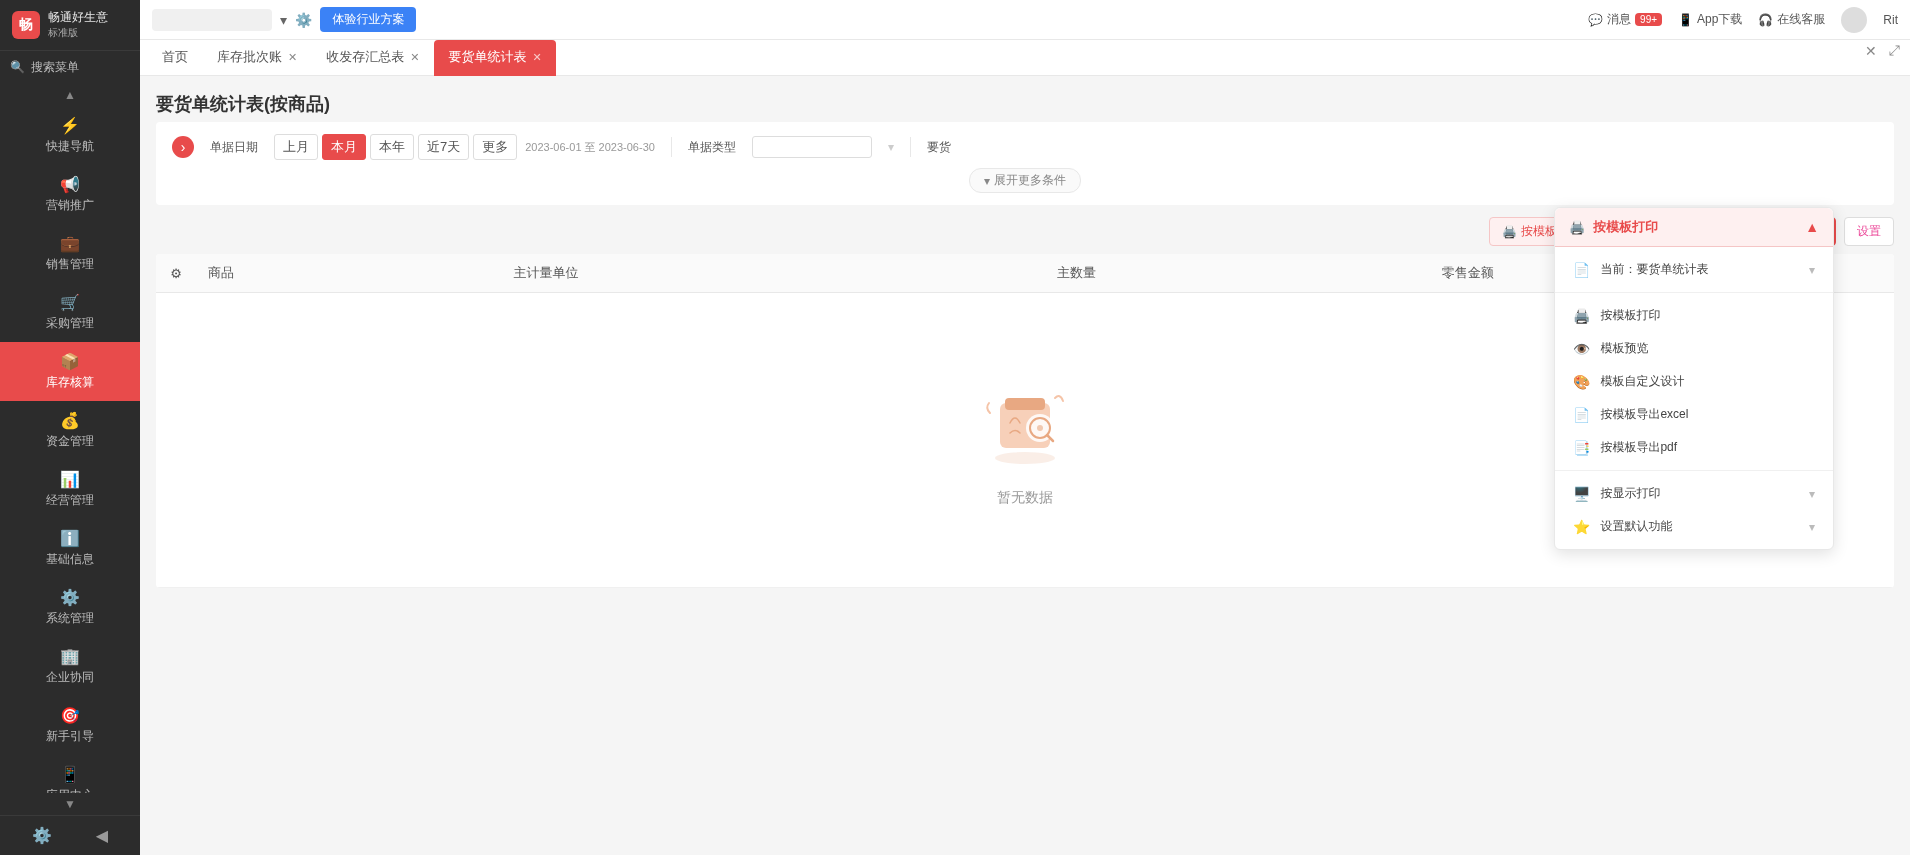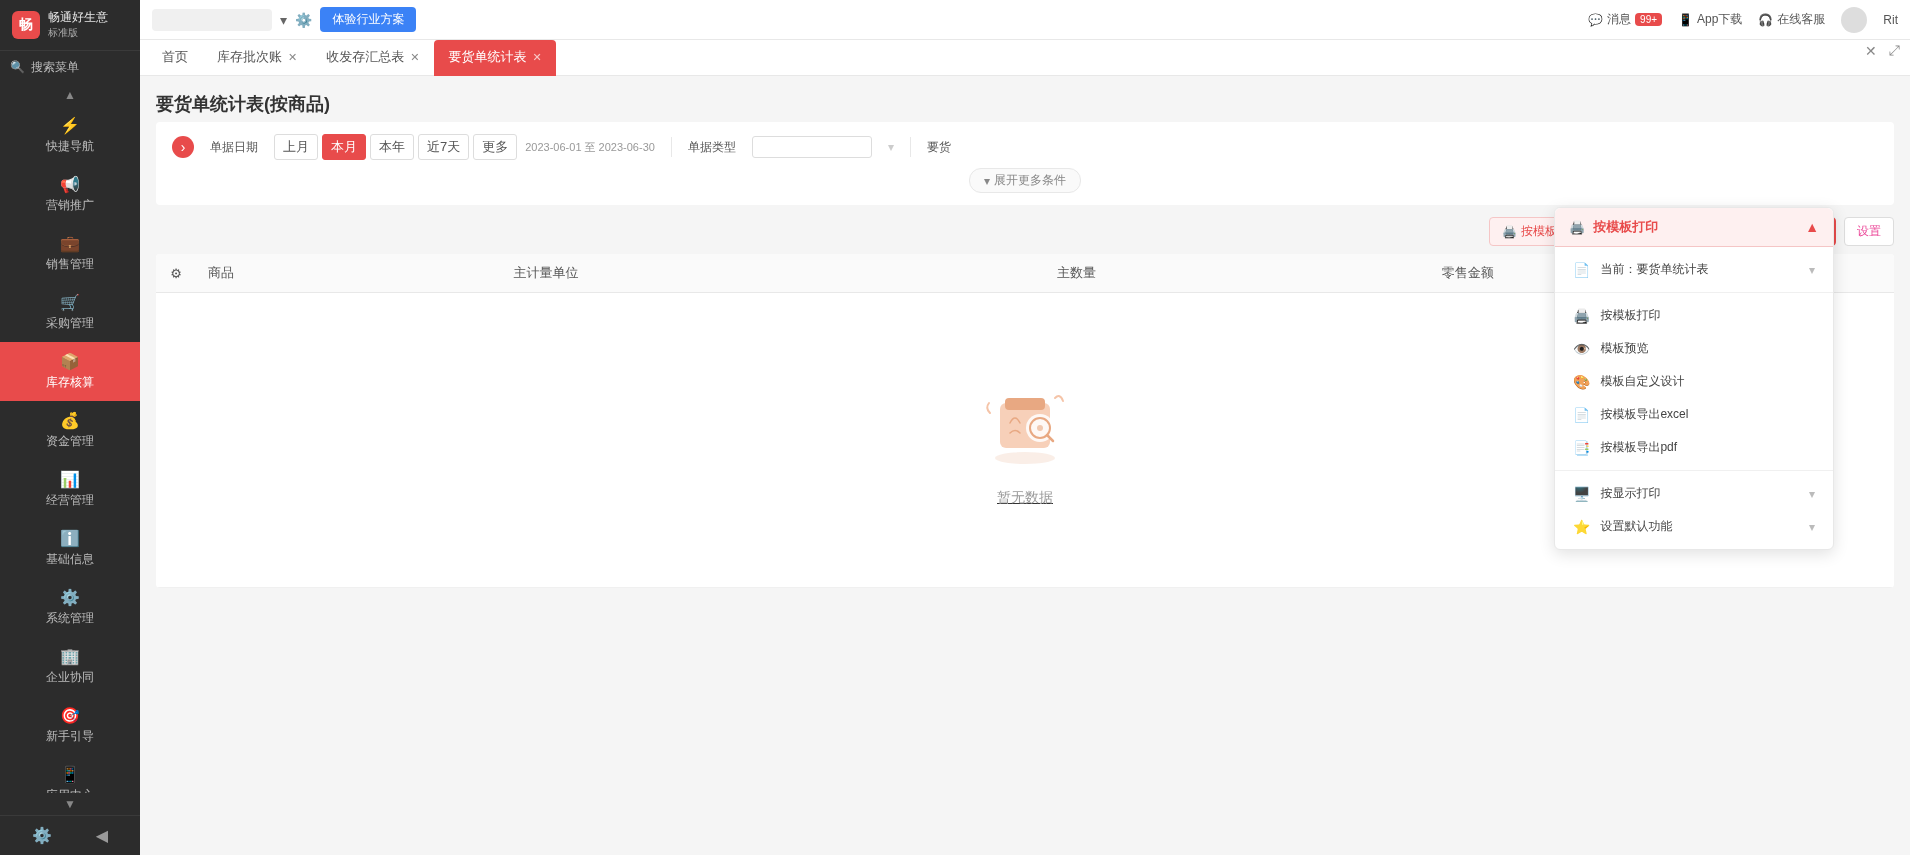--- a/index.html
+++ b/index.html
@@ -321,21 +321,20 @@
     }
     thead th:first-child { width: 40px; text-align: center; }
     tbody td { padding: 10px 12px; font-size: 13px; color: #333; border-bottom: 1px solid #f0f0f0; }
 
     
     .empty-state {
       display: flex;
       flex-direction: column;
       align-items: center;
       padding: 80px 0;
-      text-decoration: underline;
     }
     .empty-icon {
       width: 100px;
       height: 100px;
       margin-bottom: 16px;
     }
     .empty-text { color: #999; font-size: 14px; }
     .dropdown-menu {
       position: absolute;
       top: -10px;

